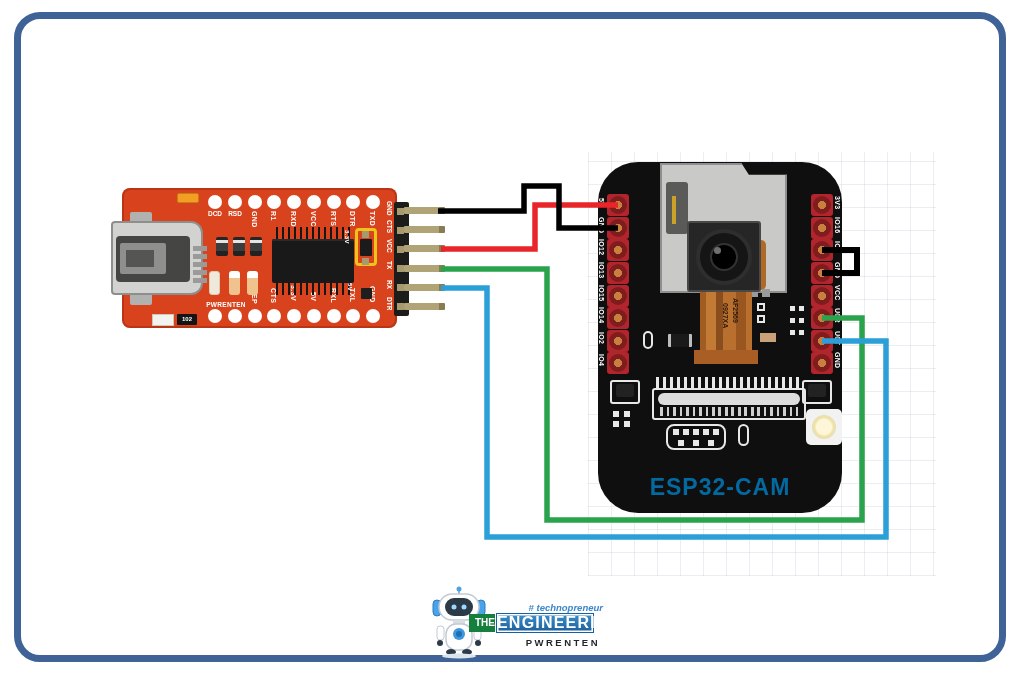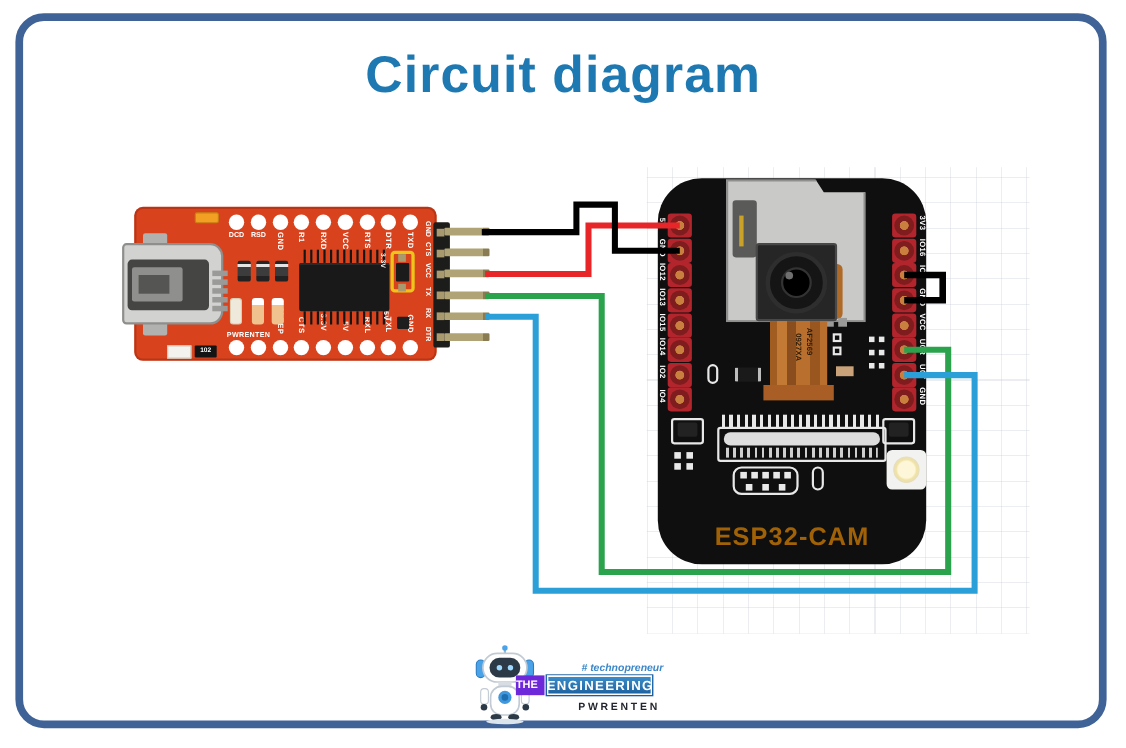--- a/index.html
+++ b/index.html
@@ -29,31 +29,30 @@
   .esp{left:598px;top:162px;width:244px;height:351px;background:#0f0f0f;border-radius:40px}
   .epad{width:22px;height:22px;background:#b2252c;border-radius:3px}
   .epad::before{content:"";position:absolute;inset:2px;border-radius:50%;
     background:radial-gradient(circle,#c9803f 0 30%,#7e1c1e 34% 78%,#96222a 80%)}
   .el{color:#fff;font-size:7px;font-weight:bold;line-height:1;letter-spacing:.3px}
   .teeth{background:repeating-linear-gradient(90deg,#e8e8e8 0 3px,transparent 3px 7px)}
   .teeth2{background:repeating-linear-gradient(90deg,#cfcfcf 0 2.5px,transparent 2.5px 6.5px)}
   .wbox{border:2px solid #e8e8e8;background:transparent}
   
   .tagline{font-size:9.5px;font-weight:bold;font-style:italic;color:#3b87c8;text-align:right}
-  .box-the{background:#6d28d9;color:#fff;font-size:10px;font-weight:bold;text-align:left;line-height:18px}
-  .box-eng{background:linear-gradient(180deg,#3d90cb,#1a5f9e);color:#fff;font-size:12px;font-weight:bold;text-align:center;line-height:18px;letter-spacing:1.2px;box-shadow:inset 0 0 0 1.5px #fff,0 0 0 1px #1a5f9e}
+  .box-the{background:#15803d;color:#fff;font-size:10px;font-weight:bold;text-align:right;line-height:18px}
+  .box-eng{background:linear-gradient(180deg,#3d90cb,#1a5f9e);color:#fff;font-size:16px;font-weight:bold;text-align:center;line-height:18px;letter-spacing:1.2px;box-shadow:inset 0 0 0 1.5px #fff,0 0 0 1px #1a5f9e}
   .projects{font-size:9.5px;font-weight:bold;color:#23262e;text-align:right;letter-spacing:2.5px}
 </style>
 </head>
 <body>
 
 <div id="canvas">
 
   <div class="abs frame"></div>
-  <div class="abs title">Circuit diagram</div>
   <div class="abs grid"></div>
 
   <div class="abs ftdi"></div>
 
   <div class="abs" style="left:130px;top:212px;width:22px;height:12px;background:#b1b1af;border-radius:2px"></div>
   <div class="abs" style="left:130px;top:293px;width:22px;height:12px;background:#b1b1af;border-radius:2px"></div>
   <div class="abs" style="left:111px;top:221px;width:92px;height:74px;background:#d2d2d0;border:2px solid #8e8e8c;border-radius:4px 12px 12px 4px"></div>
   <div class="abs" style="left:116px;top:236px;width:74px;height:46px;background:#454543;border-radius:4px"></div>
   <div class="abs" style="left:120px;top:243px;width:46px;height:31px;background:#8f8f8d;border-radius:2px"></div>
   <div class="abs" style="left:126px;top:250px;width:28px;height:17px;background:#555553"></div>
@@ -237,21 +236,21 @@
   <div class="abs wbox" style="left:652px;top:388px;width:154px;height:32px;border-radius:3px"></div>
   <div class="abs" style="left:658px;top:393px;width:142px;height:12px;background:#ddd;border-radius:6px"></div>
   <div class="abs teeth2" style="left:660px;top:407px;width:138px;height:9px"></div>
 
   <div class="abs wbox" style="left:666px;top:424px;width:60px;height:26px;border-radius:8px"></div>
   <div class="abs" style="left:673px;top:429px;width:6px;height:6px;background:#e8e8e8;box-shadow:10px 0 #e8e8e8,20px 0 #e8e8e8,30px 0 #e8e8e8,40px 0 #e8e8e8,5px 11px #e8e8e8,20px 11px #e8e8e8,35px 11px #e8e8e8"></div>
   <div class="abs wbox" style="left:738px;top:424px;width:11px;height:22px;border-radius:6px"></div>
   <div class="abs" style="left:806px;top:409px;width:36px;height:36px;background:#f2f2f0;border-radius:5px"></div>
   <div class="abs" style="left:812px;top:415px;width:24px;height:24px;border-radius:50%;background:radial-gradient(circle,#fdf6d8 0 45%,#f1e3a4 55%,#e6ddbd 70%,#f2f2f0 80%)"></div>
 
-  <div class="abs" style="left:620px;top:474px;width:200px;text-align:center;color:#a16207;font-size:23px;font-weight:bold;letter-spacing:1px">ESP32-CAM</div>
+  <div class="abs" style="left:620px;top:474px;width:200px;text-align:center;color:#0369a1;font-size:23px;font-weight:bold;letter-spacing:1px">ESP32-CAM</div>
 
   <svg class="abs" style="left:0;top:0" width="1024" height="680" viewBox="0 0 1024 680">
     <polyline points="441,269 547,269 547,520 862,520 862,318 822,318" fill="none" stroke-width="5.5" stroke="#2ba24c"></polyline>
     <polyline points="441,288 487,288 487,537 886,537 886,341 822,341" fill="none" stroke-width="5.5" stroke="#2b9fd8"></polyline>
     <polyline points="441,249 535,249 535,205 618,205" fill="none" stroke-width="5.5" stroke="#e8262a"></polyline>
     <polyline points="438,211 524,211 524,186 559,186 559,228 618,228" fill="none" stroke-width="5.5" stroke="#000000"></polyline>
     <polyline points="822,250 857,250 857,273 822,273" fill="none" stroke-width="6" stroke="#000000"></polyline>
   </svg>
 
   <svg class="abs" style="left:422px;top:585px" width="74" height="74" viewBox="0 0 74 74">

